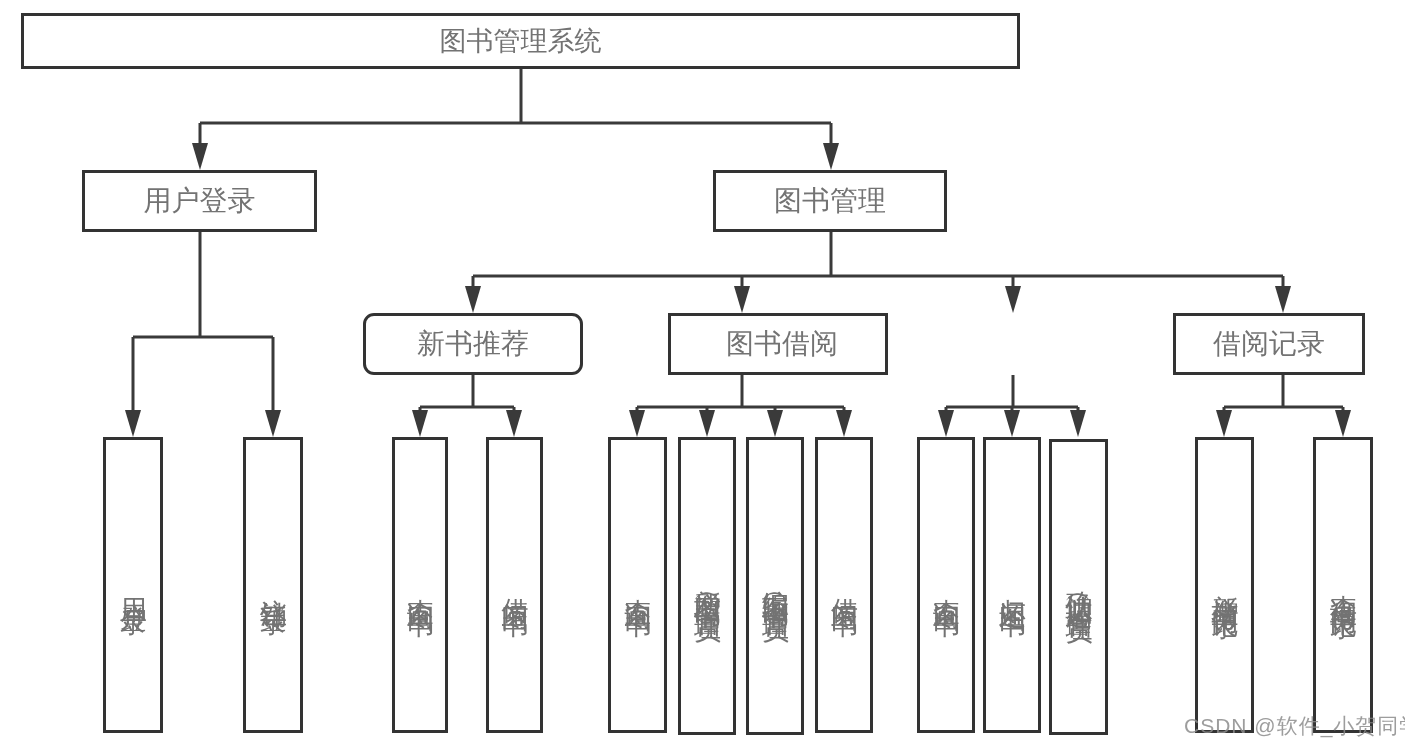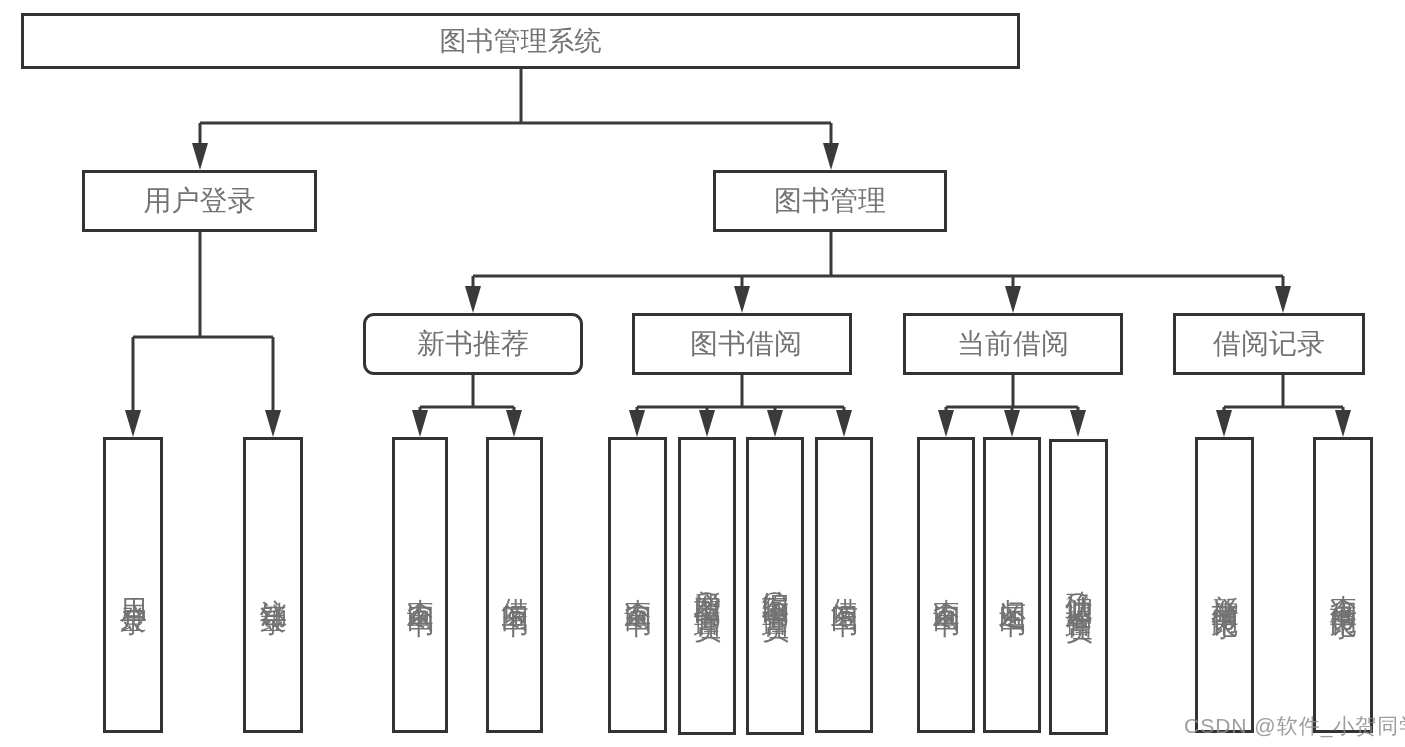--- a/index.html
+++ b/index.html
@@ -100,22 +100,21 @@
       <polygon points="1335,410 1351,410 1343,437"></polygon>
     </g>
   </svg>
 
   <div class="node root" style="left:21px; top:13px; width:999px; height:56px;">图书管理系统</div>
 
   <div class="node" style="left:82px; top:170px; width:235px; height:62px;">用户登录</div>
   <div class="node" style="left:713px; top:170px; width:234px; height:62px;">图书管理</div>
 
   <div class="node" style="left:363px; top:313px; width:220px; height:62px;border-radius:11px;">新书推荐</div>
-  <div class="node" style="left:632px; top:313px; width:220px; height:62px;padding-left:8px;">图书借阅</div>
-  <div class="node" style="left:903px; top:313px; width:220px; height:62px;">当前借阅</div>
+  <div class="node" style="left:668px; top:313px; width:220px; height:62px;padding-left:8px;">图书借阅</div>
   <div class="node" style="left:1173px; top:313px; width:192px; height:62px;">借阅记录</div>
 
   <div class="node vert" style="left:103px; top:437px; width:60px; height:296px;">用户登录</div>
   <div class="node vert" style="left:243px; top:437px; width:60px; height:296px;">注销登录</div>
 
   <div class="node vert" style="left:392px; top:437px; width:56px; height:296px;">查询图书</div>
   <div class="node vert" style="left:486px; top:437px; width:57px; height:296px;">借阅图书</div>
 
   <div class="node vert" style="left:608px; top:437px; width:59px; height:296px;">查询图书</div>
   <div class="node vert" style="left:678px; top:437px; width:58px; height:298px;">新增图书（管理员）</div>

